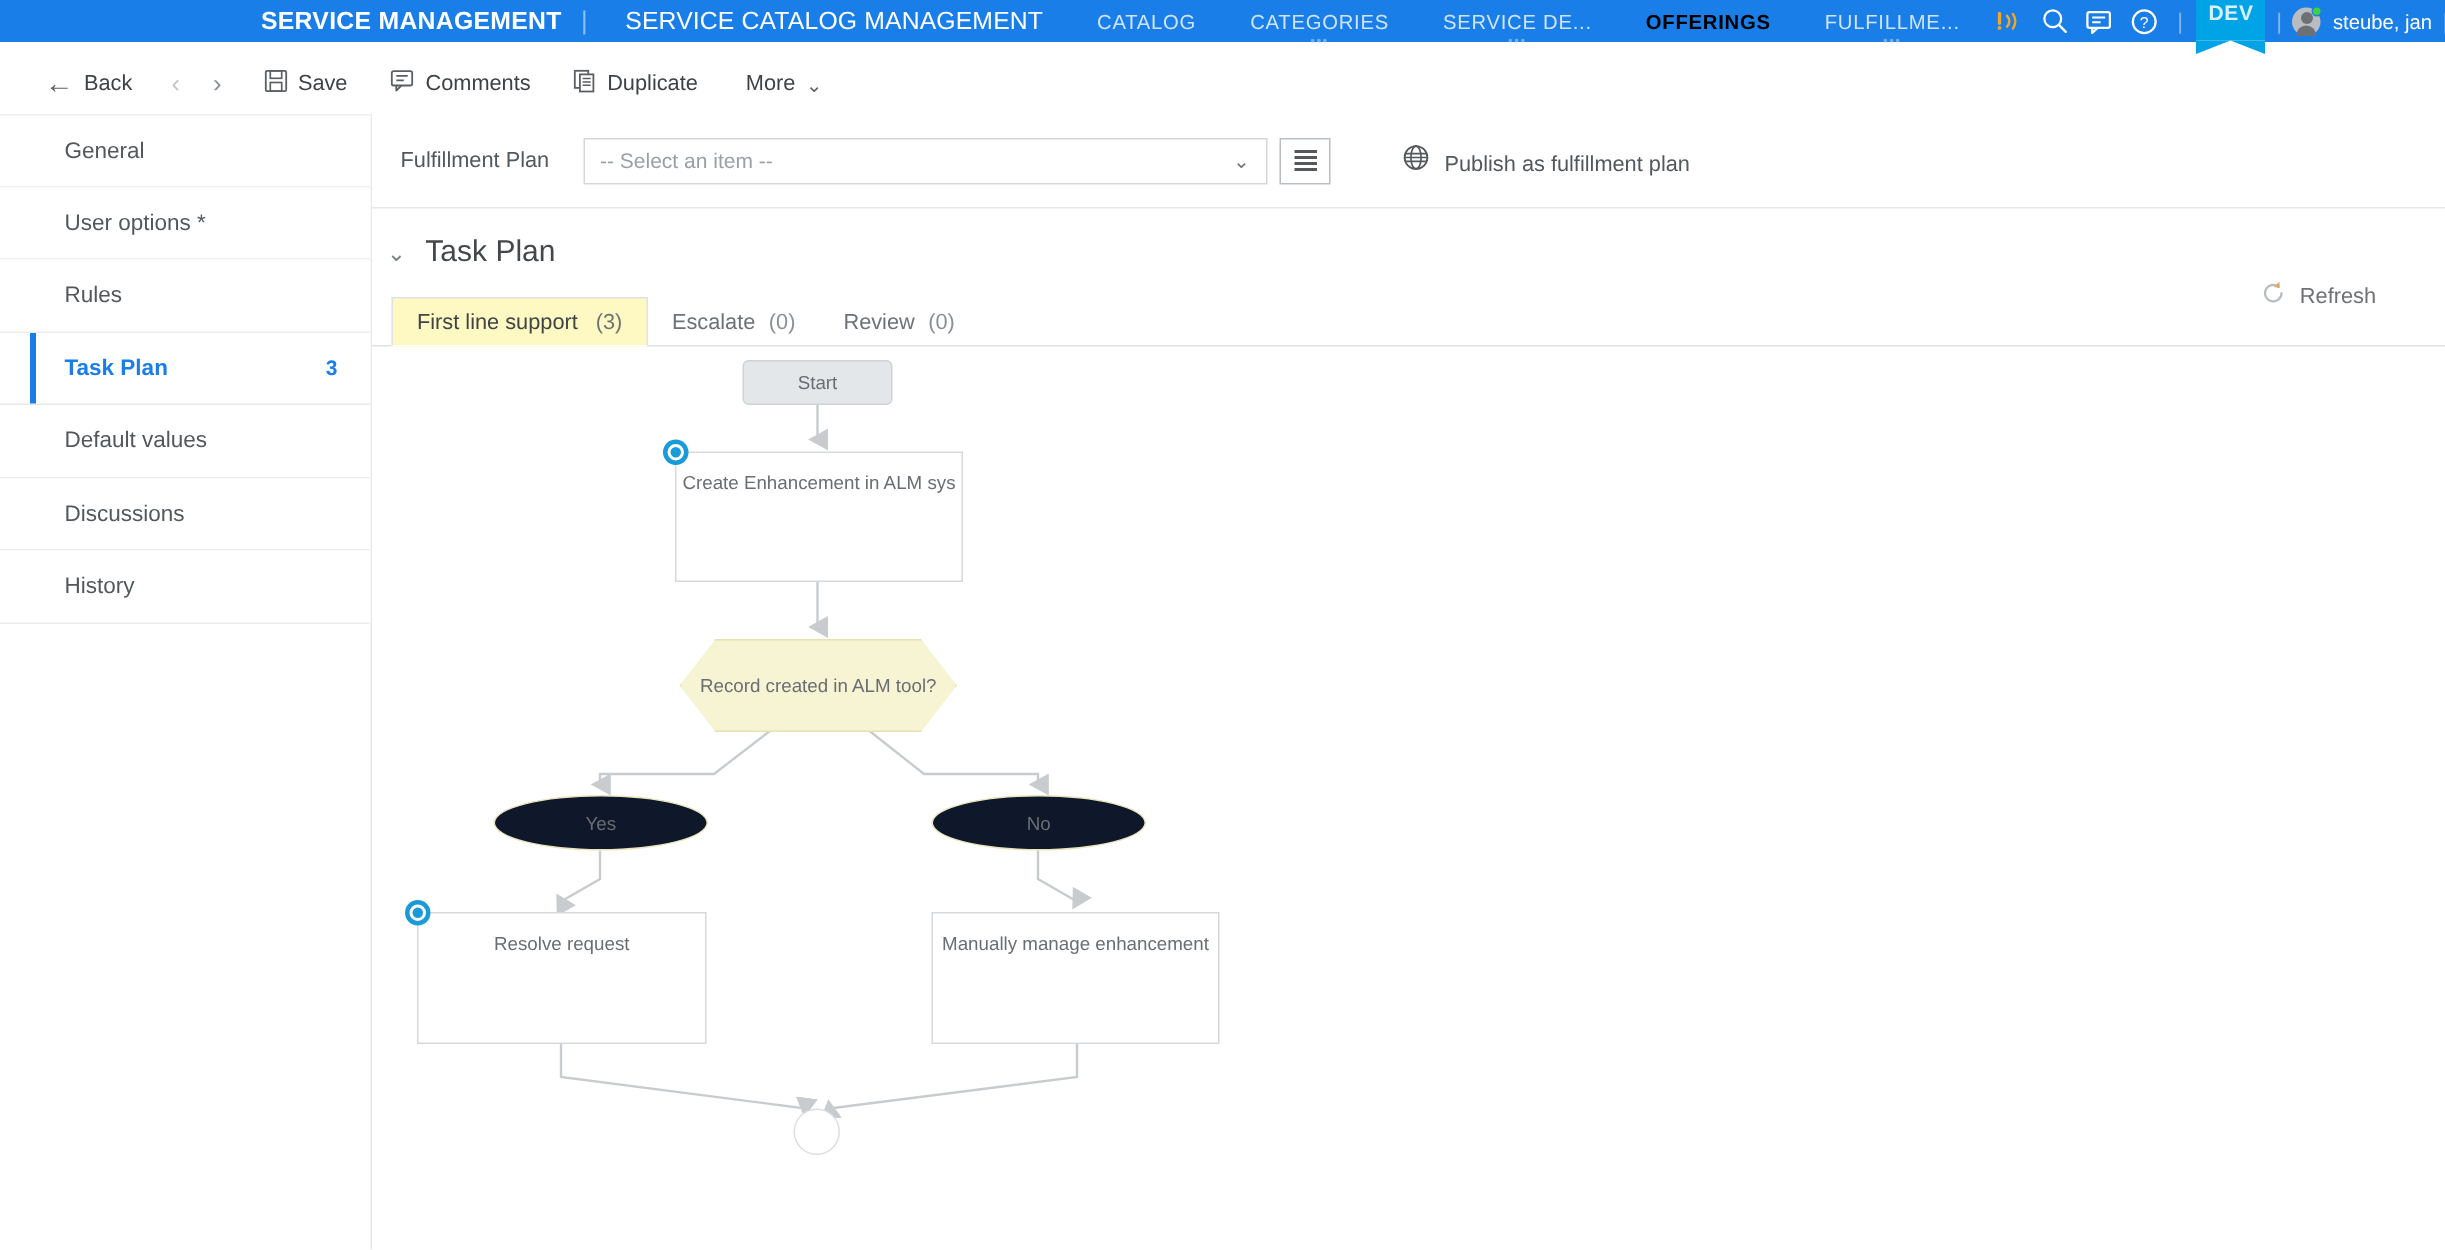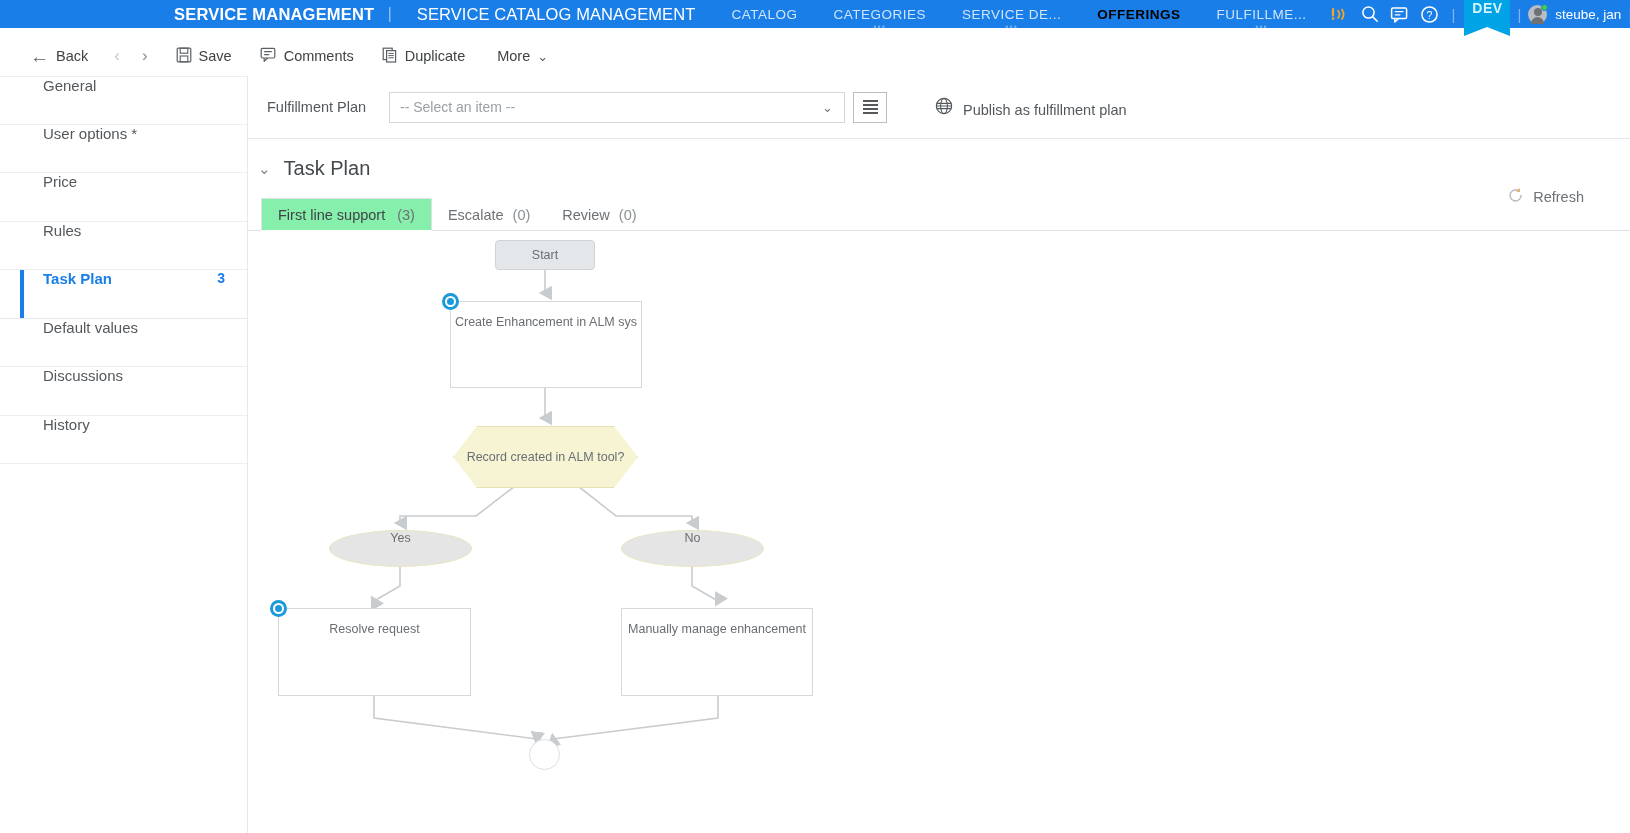--- a/index.html
+++ b/index.html
@@ -93,21 +93,21 @@
   .tb-arrow { font-size: 19px; color: #5a5f63; line-height: 1; }
   .tb-chev { font-size: 17px; color: #c2c6c9; padding: 0 6px; cursor: pointer; }
   .tb-chev.on { color: #8a8f93; }
 
   
   .sidebar {
     position: absolute; left: 0; top: 76px; width: 248px; height: 757px;
     background: #ffffff; border-right: 1px solid #e6e8ea;
   }
   .side-item {
-    position: relative; height: 48.5px; display: flex; 
+    position: relative; height: 48.5px; display: flex; align-items: center;
     justify-content: space-between; padding: 0 22px 0 43px;
     border-bottom: 1px solid #eceef0; font-size: 15px; color: #53585c;
     cursor: pointer; background: #ffffff;
   }
   .side-item:first-child { border-top: 1px solid #eceef0; }
   .side-item.active { color: #1a7ee8; font-weight: bold; border-bottom-color: #e6e8ea; }
   .side-item.active::before {
     content: ""; position: absolute; left: 20px; top: 0; bottom: 0;
     width: 4px; background: #1a7ee8;
   }
@@ -149,21 +149,21 @@
   }
   .tabrow::after {
     content: ""; position: absolute; left: 0; right: 0; bottom: 0; height: 1px; background: #dfe2e4;
   }
   .ptab {
     display: flex; align-items: center; gap: 9px; height: 33px;
     padding: 0 16px; font-size: 14.5px; color: #6d7276; cursor: pointer;
     position: relative; z-index: 2;
   }
   .ptab.active {
-    color: #3f4447; background: #86efac;
+    color: #3f4447; background: #fef9c3;
     border: 1px solid #dfe2e4; border-bottom: 1px solid #ffffff; gap: 12px;
   }
   .ptab .cnt { color: #8b9094; }
   .ptab.active .cnt { color: #6d7276; }
 
   .refresh {
     position: absolute; right: 46px; top: 111px;
     display: flex; align-items: center; gap: 9px;
     font-size: 14.5px; color: #6d7276; cursor: pointer;
   }
@@ -203,22 +203,22 @@
   .n-decision .hexshape {
     position: absolute; inset: 0;
     background: #f7f4d4;
     border: 1px solid #e6e0b4;
     clip-path: polygon(13% 0%, 87% 0%, 100% 50%, 87% 100%, 13% 100%, 0% 50%);
   }
   .n-decision .node-text { position: relative; z-index: 2; }
 
   .n-ellipse {
     width: 143px; height: 37px; border-radius: 50%;
-    background: #e5e5e5; border: 1px solid #e9e4bd;
-    align-items: flex-start; justify-content: center;
+    background: #0f172a; border: 1px solid #e9e4bd;
+    align-items: center; justify-content: center;
   }
   .n-yes { left: 81px; top: 299px; }
   .n-no  { left: 373px; top: 299px; }
 
   .n-end {
     left: 281px; top: 508px; width: 31px; height: 31px;
     border-radius: 50%; border: 1px solid #dcdfe1; background: #fff;
   }
 </style>
 </head>
@@ -344,24 +344,20 @@
   </div>
 </div>
 
 <div class="sidebar">
   <div class="side-item">
     <span>General</span>
     <span class="side-count"></span>
   </div>
   <div class="side-item">
     <span>User options *</span>
-    <span class="side-count"></span>
-  </div>
-  <div class="side-item">
-    <span>Price</span>
     <span class="side-count"></span>
   </div>
   <div class="side-item">
     <span>Rules</span>
     <span class="side-count"></span>
   </div>
   <div class="side-item active">
     <span>Task Plan</span>
     <span class="side-count">3</span>
   </div>

